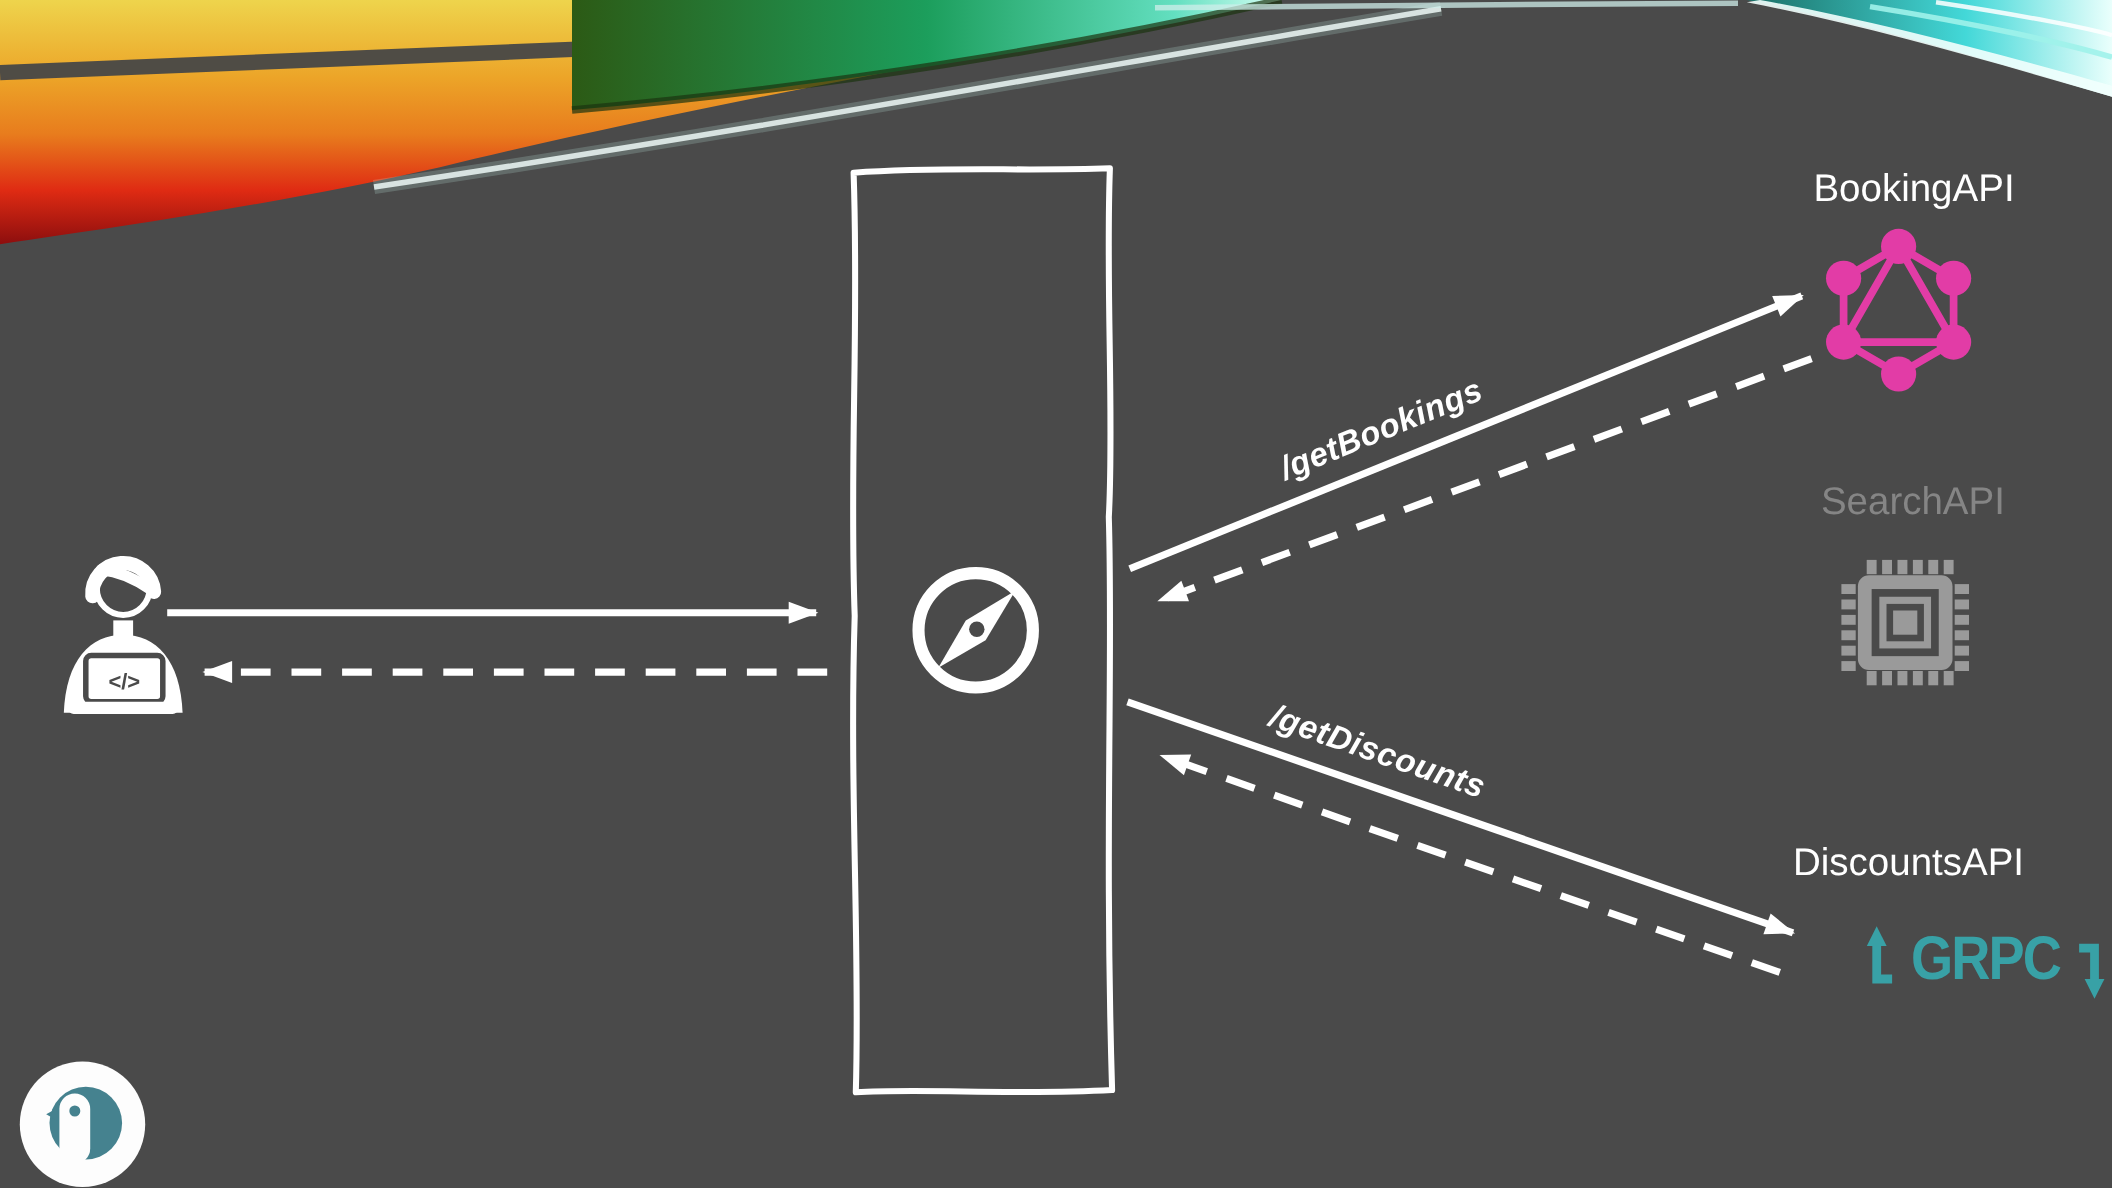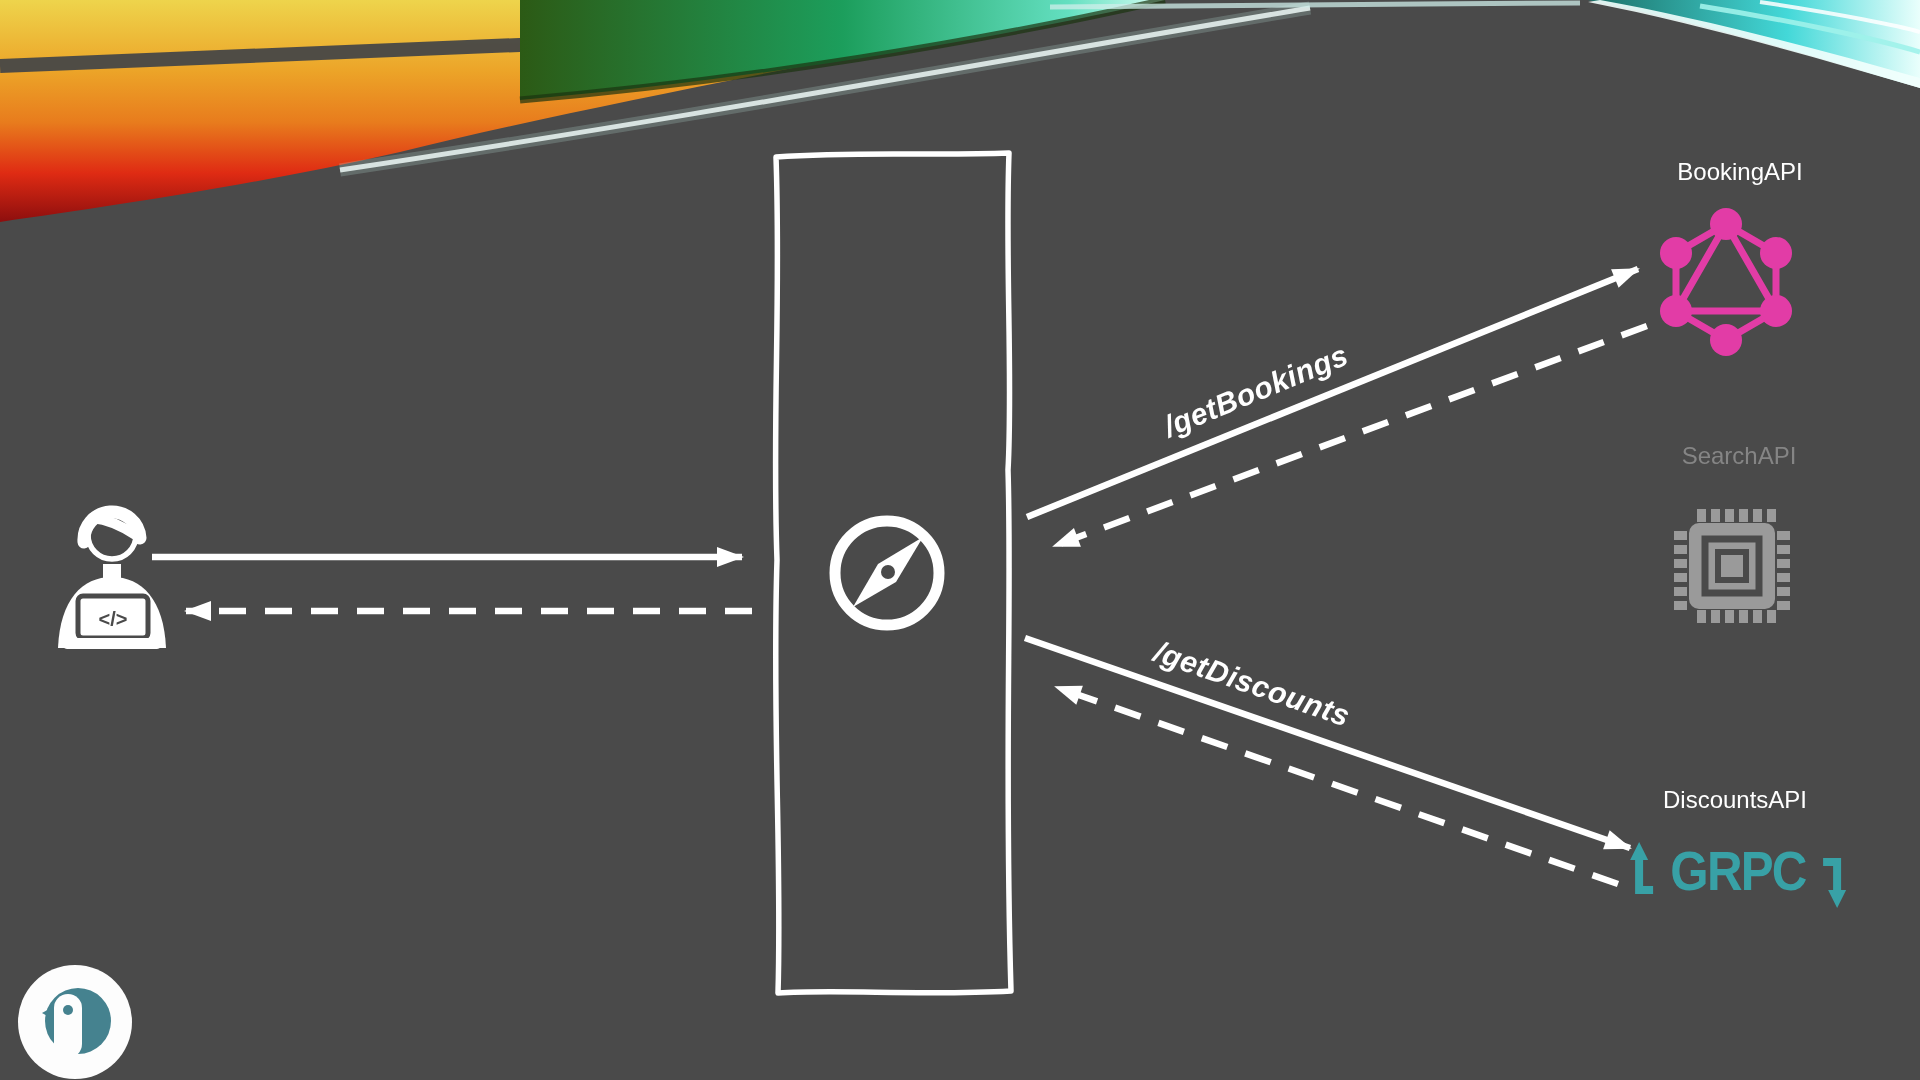--- a/index.html
+++ b/index.html
@@ -16,35 +16,35 @@
   svg{display:block;}
   .swoosh{position:absolute;top:0;left:0;pointer-events:none;}
   .diagram{position:absolute;top:0;left:0;}
 
   .title{
     position:absolute;left:897px;top:72px;transform:translateX(-50%);
     color:#fff;font-size:46px;letter-spacing:.5px;white-space:nowrap;
   }
   .svc-label{
     position:absolute;transform:translate(-50%,-50%);
-    color:#fff;font-size:24px;white-space:nowrap;
+    color:#fff;font-size:35px;white-space:nowrap;
   }
   .svc-label.dim{color:var(--c-dim);}
   .req-label{
     position:absolute;transform-origin:center;
     color:#fff;font-size:30px;font-weight:bold;font-style:italic;
     white-space:nowrap;letter-spacing:.5px;
   }
   .req-label.flat{transform:translate(-50%,-50%);}
   .req-label.up{transform:translate(-50%,-50%) rotate(-22.3deg);}
   .req-label.down{transform:translate(-50%,-50%) rotate(19deg);}
 
   
   .grpc-logo{
-    position:absolute;left:1738px;top:871px;transform:translate(-50%,-50%);
+    position:absolute;left:1805px;top:871px;transform:translate(-50%,-50%);
     display:flex;align-items:center;gap:6px;
   }
   .grpc-text{
     color:var(--c-teal);font-size:56px;font-weight:bold;
     letter-spacing:-2px;transform:scaleX(.88);line-height:1;
   }
   .hook-up{margin-bottom:6px;}
   .hook-down{margin-top:26px;}
   .grpc-stroke{stroke:var(--c-teal);}
   .grpc-fill{fill:var(--c-teal);}
@@ -206,21 +206,21 @@
 
 
   <div class="req-label up" style="left:1256px;top:391px;">/getBookings</div>
 
   <div class="req-label down" style="left:1252px;top:684px;">/getDiscounts</div>
 
   <div class="svc-label" style="left:1740px;top:172px;">BookingAPI</div>
 
   <div class="svc-label dim" style="left:1739px;top:456px;">SearchAPI</div>
 
-  <div class="svc-label" style="left:1735px;top:800px;">DiscountsAPI</div>
+  <div class="svc-label" style="left:1735px;top:784px;">DiscountsAPI</div>
 
   <div class="grpc-logo">
     <svg class="hook-up" width="28" height="56" viewBox="0 0 28 56">
       <path class="grpc-stroke" d="M26,50 L12,50 L12,16" fill="none" stroke-width="8"></path>
       <polygon class="grpc-fill" points="12,2 3,20 21,20"></polygon>
     </svg>
     <span class="grpc-text">GRPC</span>
     <svg class="hook-down" width="28" height="56" viewBox="0 0 28 56">
       <path class="grpc-stroke" d="M2,6 L16,6 L16,38" fill="none" stroke-width="8"></path>
       <polygon class="grpc-fill" points="16,52 7,34 25,34"></polygon>

